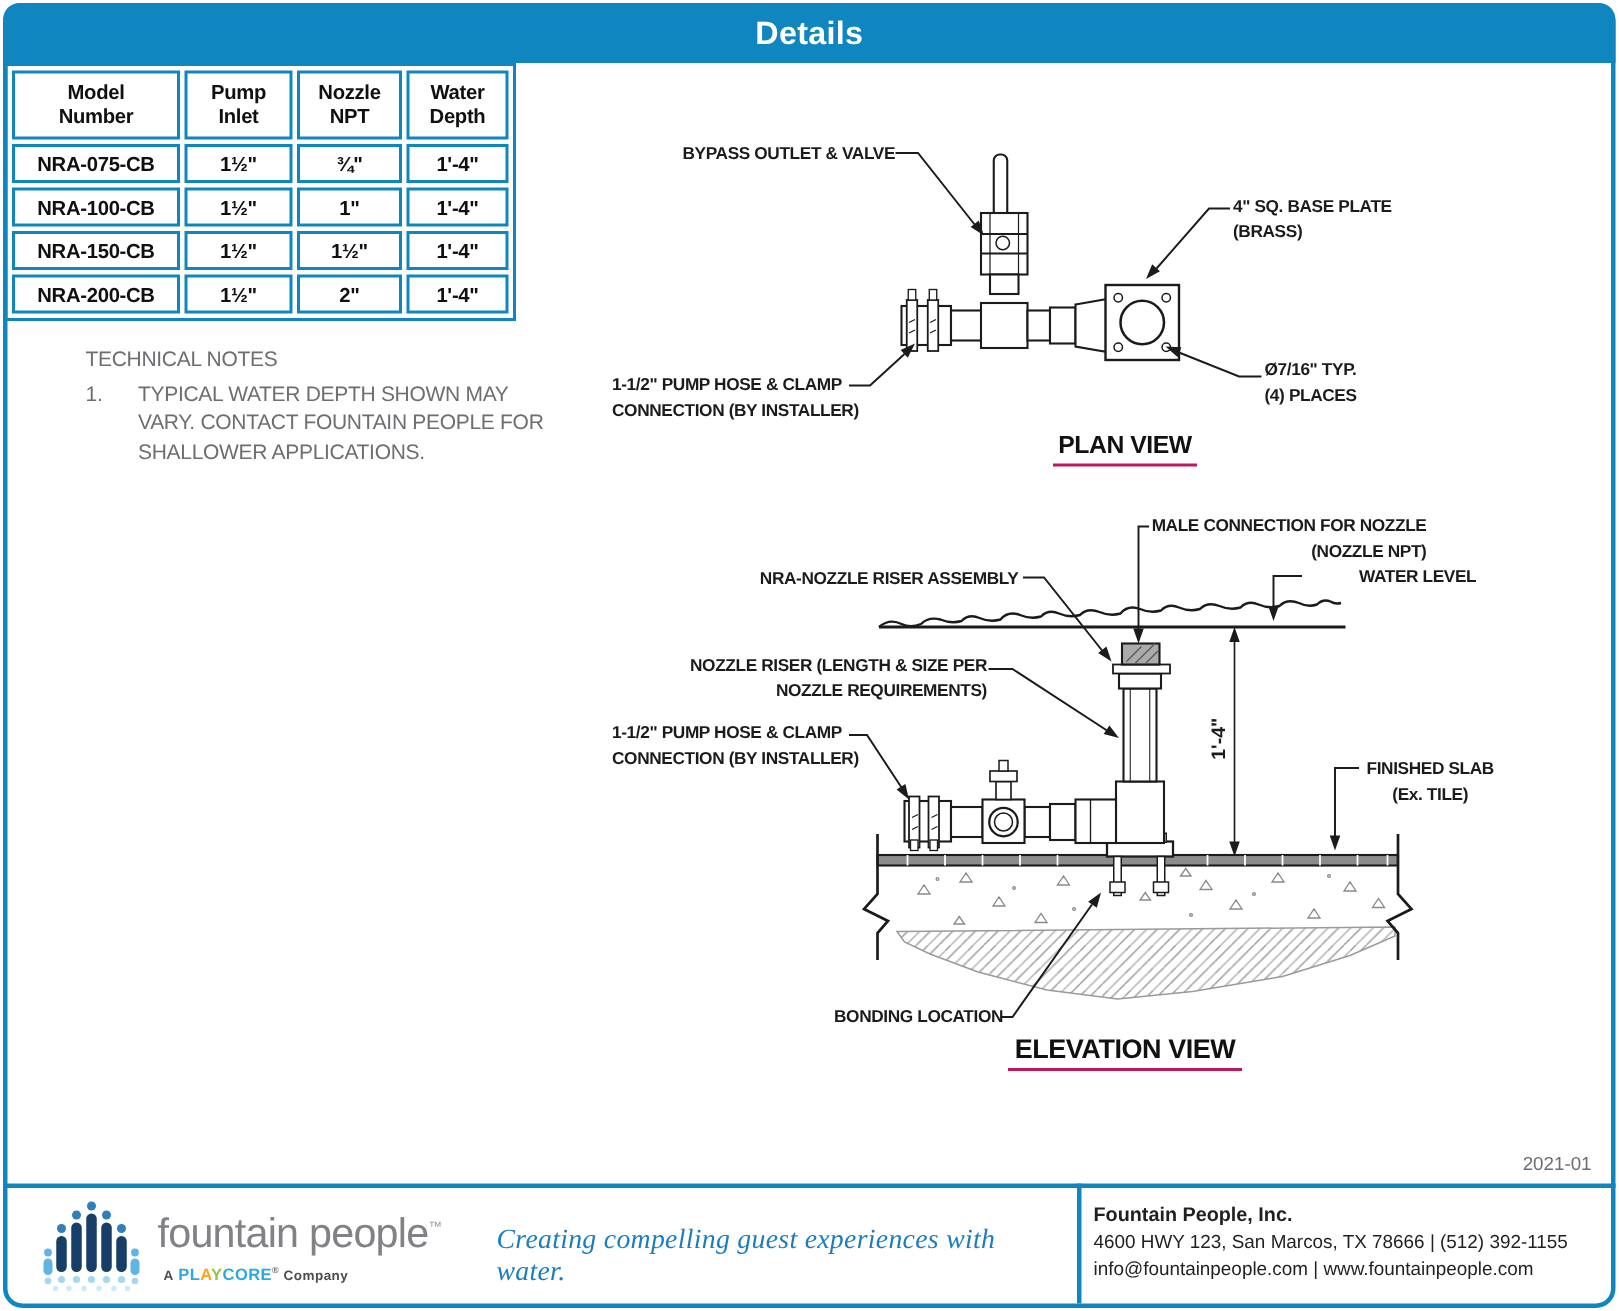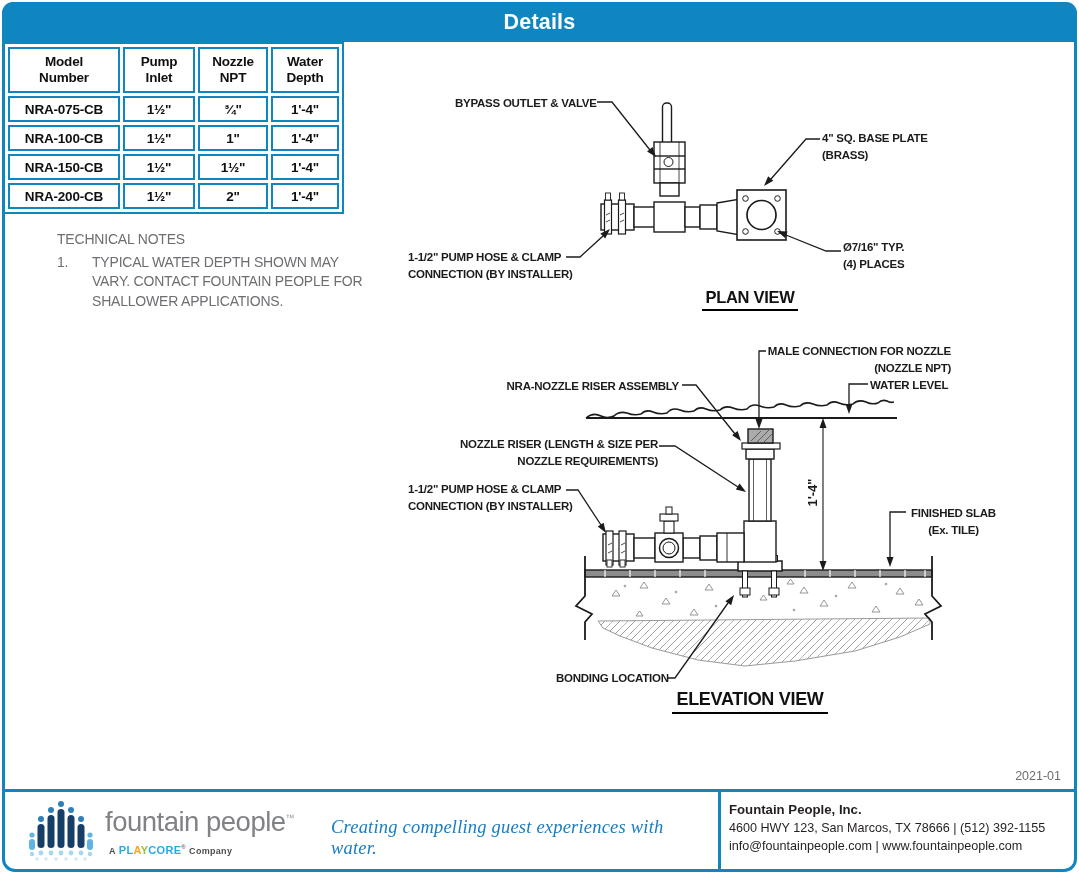--- a/index.html
+++ b/index.html
@@ -15,21 +15,21 @@
   .spec-table td{height:20px;}
   .c0{width:102px}.c1{width:62px}.c2{width:60px}.c3{width:58px}
   
   .notes{position:absolute;left:57px;top:230px;color:#6d6e71;font-size:14px;line-height:1.4;letter-spacing:-0.2px;}
   .notes .nrow{display:flex;margin-top:3px;}
   .notes .num{width:35px;flex:none;}
   
   .lbl{position:absolute;font-weight:700;font-size:11.5px;line-height:1.45;color:#1b1b1b;letter-spacing:-0.25px;white-space:nowrap;}
   .lbl.r{text-align:right;}
   .view-title{position:absolute;text-align:center;}
-  .view-title span{display:inline-block;font-weight:700;color:#111;border-bottom:2px solid #000000;padding:0 4px 2px;letter-spacing:-0.3px;}
+  .view-title span{display:inline-block;font-weight:700;color:#111;border-bottom:2px solid #be185d;padding:0 4px 2px;letter-spacing:-0.3px;}
   .pt span{font-size:16.5px;}
   .et span{font-size:18px;}
   .dim-v{position:absolute;left:792px;top:485px;width:40px;text-align:center;font-weight:700;font-size:13px;color:#1b1b1b;transform:rotate(-90deg);}
   .doc-num{position:absolute;right:18px;top:769px;color:#6d6e71;font-size:12.5px;}
   
   .div-h{position:absolute;left:2px;top:789px;width:1075px;height:3px;background:#1086c1;}
   .div-v{position:absolute;left:718px;top:789px;width:3px;height:80px;background:#1086c1;}
   .logo{position:absolute;left:24px;top:799px;}
   .brand{position:absolute;left:105px;top:806px;color:#808285;font-size:27.5px;letter-spacing:-0.5px;}
   .brand sup{font-size:9px;color:#939598;}
@@ -273,21 +273,21 @@
     <div>CONNECTION (BY INSTALLER)</div>
   </div>
   <div class="view-title pt" style="left:690px;top:288px;width:120px;">
     <span>PLAN VIEW</span>
   </div>
 
   <div class="lbl r" style="left:699px;top:343px;width:252px;">
     <div>MALE CONNECTION FOR NOZZLE</div>
     <div>(NOZZLE NPT)</div>
   </div>
-  <div class="lbl" style="left:870px;top:377px;">WATER LEVEL</div>
+  <div class="lbl" style="left:906px;top:377px;">WATER LEVEL</div>
   <div class="lbl r" style="left:479px;top:378px;width:200px;">NRA-NOZZLE RISER ASSEMBLY</div>
   <div class="lbl r" style="left:428px;top:436px;width:230px;">
     <div>NOZZLE RISER (LENGTH &amp; SIZE PER</div>
     <div>NOZZLE REQUIREMENTS)</div>
   </div>
   <div class="lbl" style="left:408px;top:481px;">
     <div>1-1/2" PUMP HOSE &amp; CLAMP</div>
     <div>CONNECTION (BY INSTALLER)</div>
   </div>
   <div class="lbl" style="left:911px;top:505px;text-align:center;">

